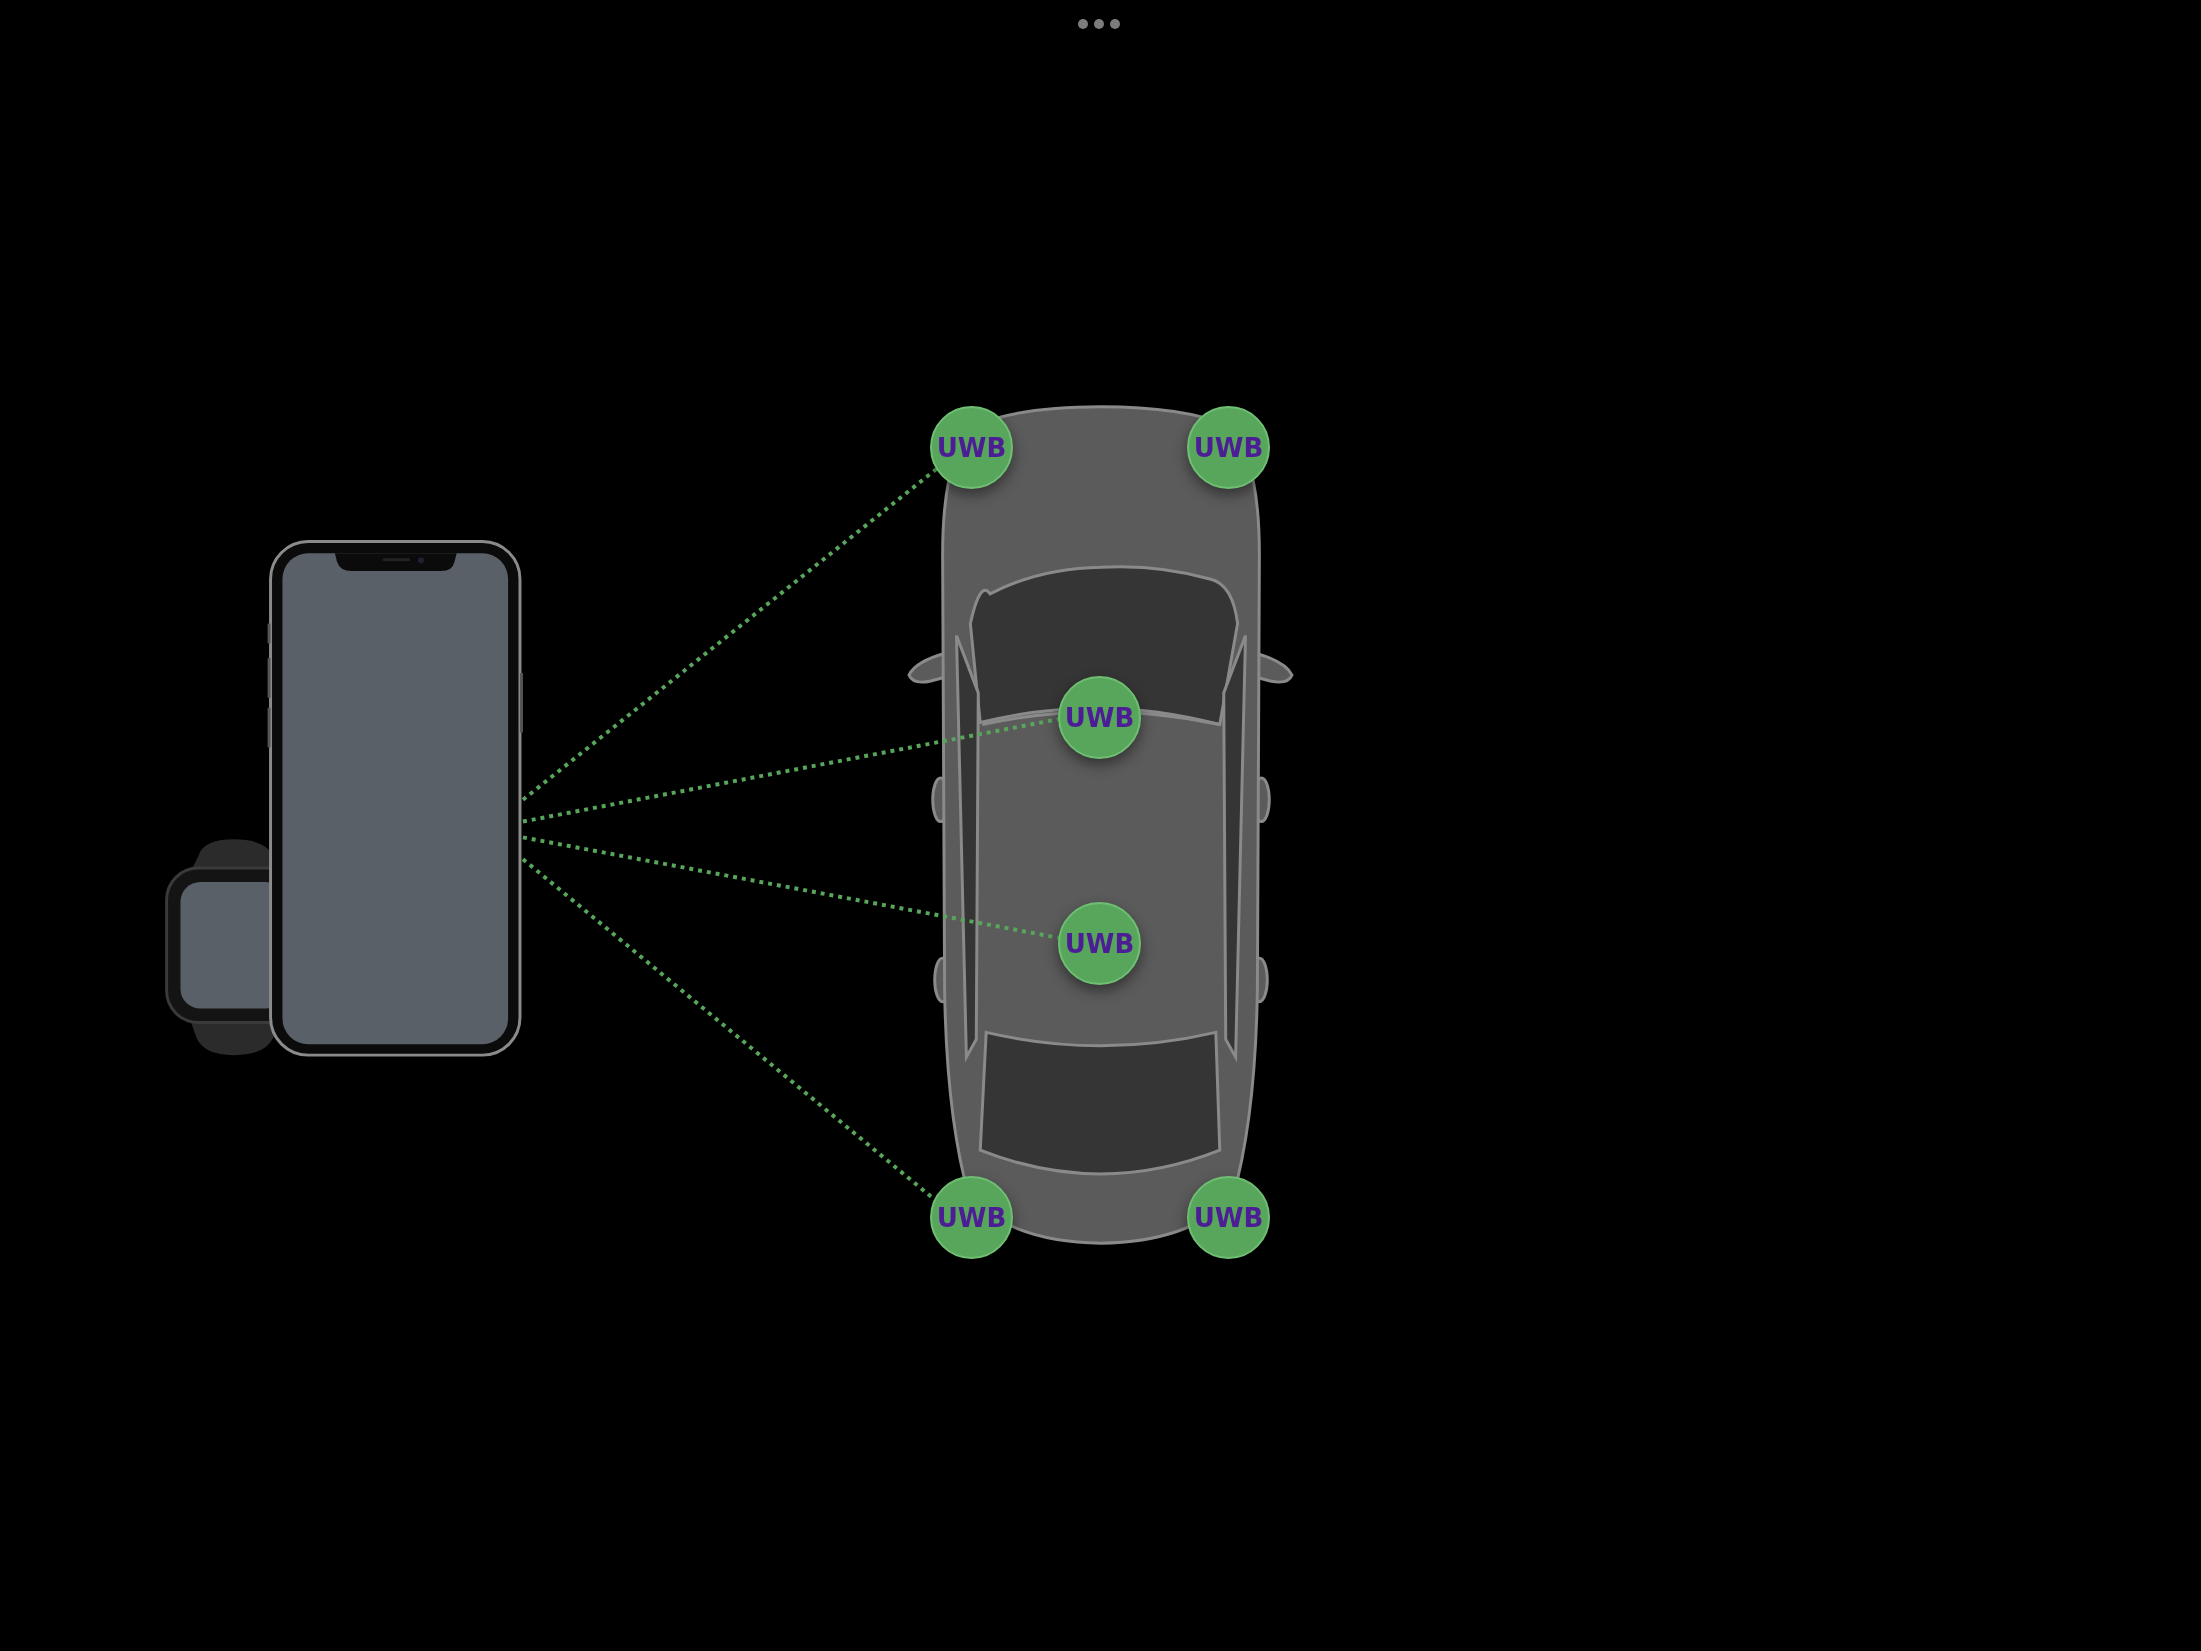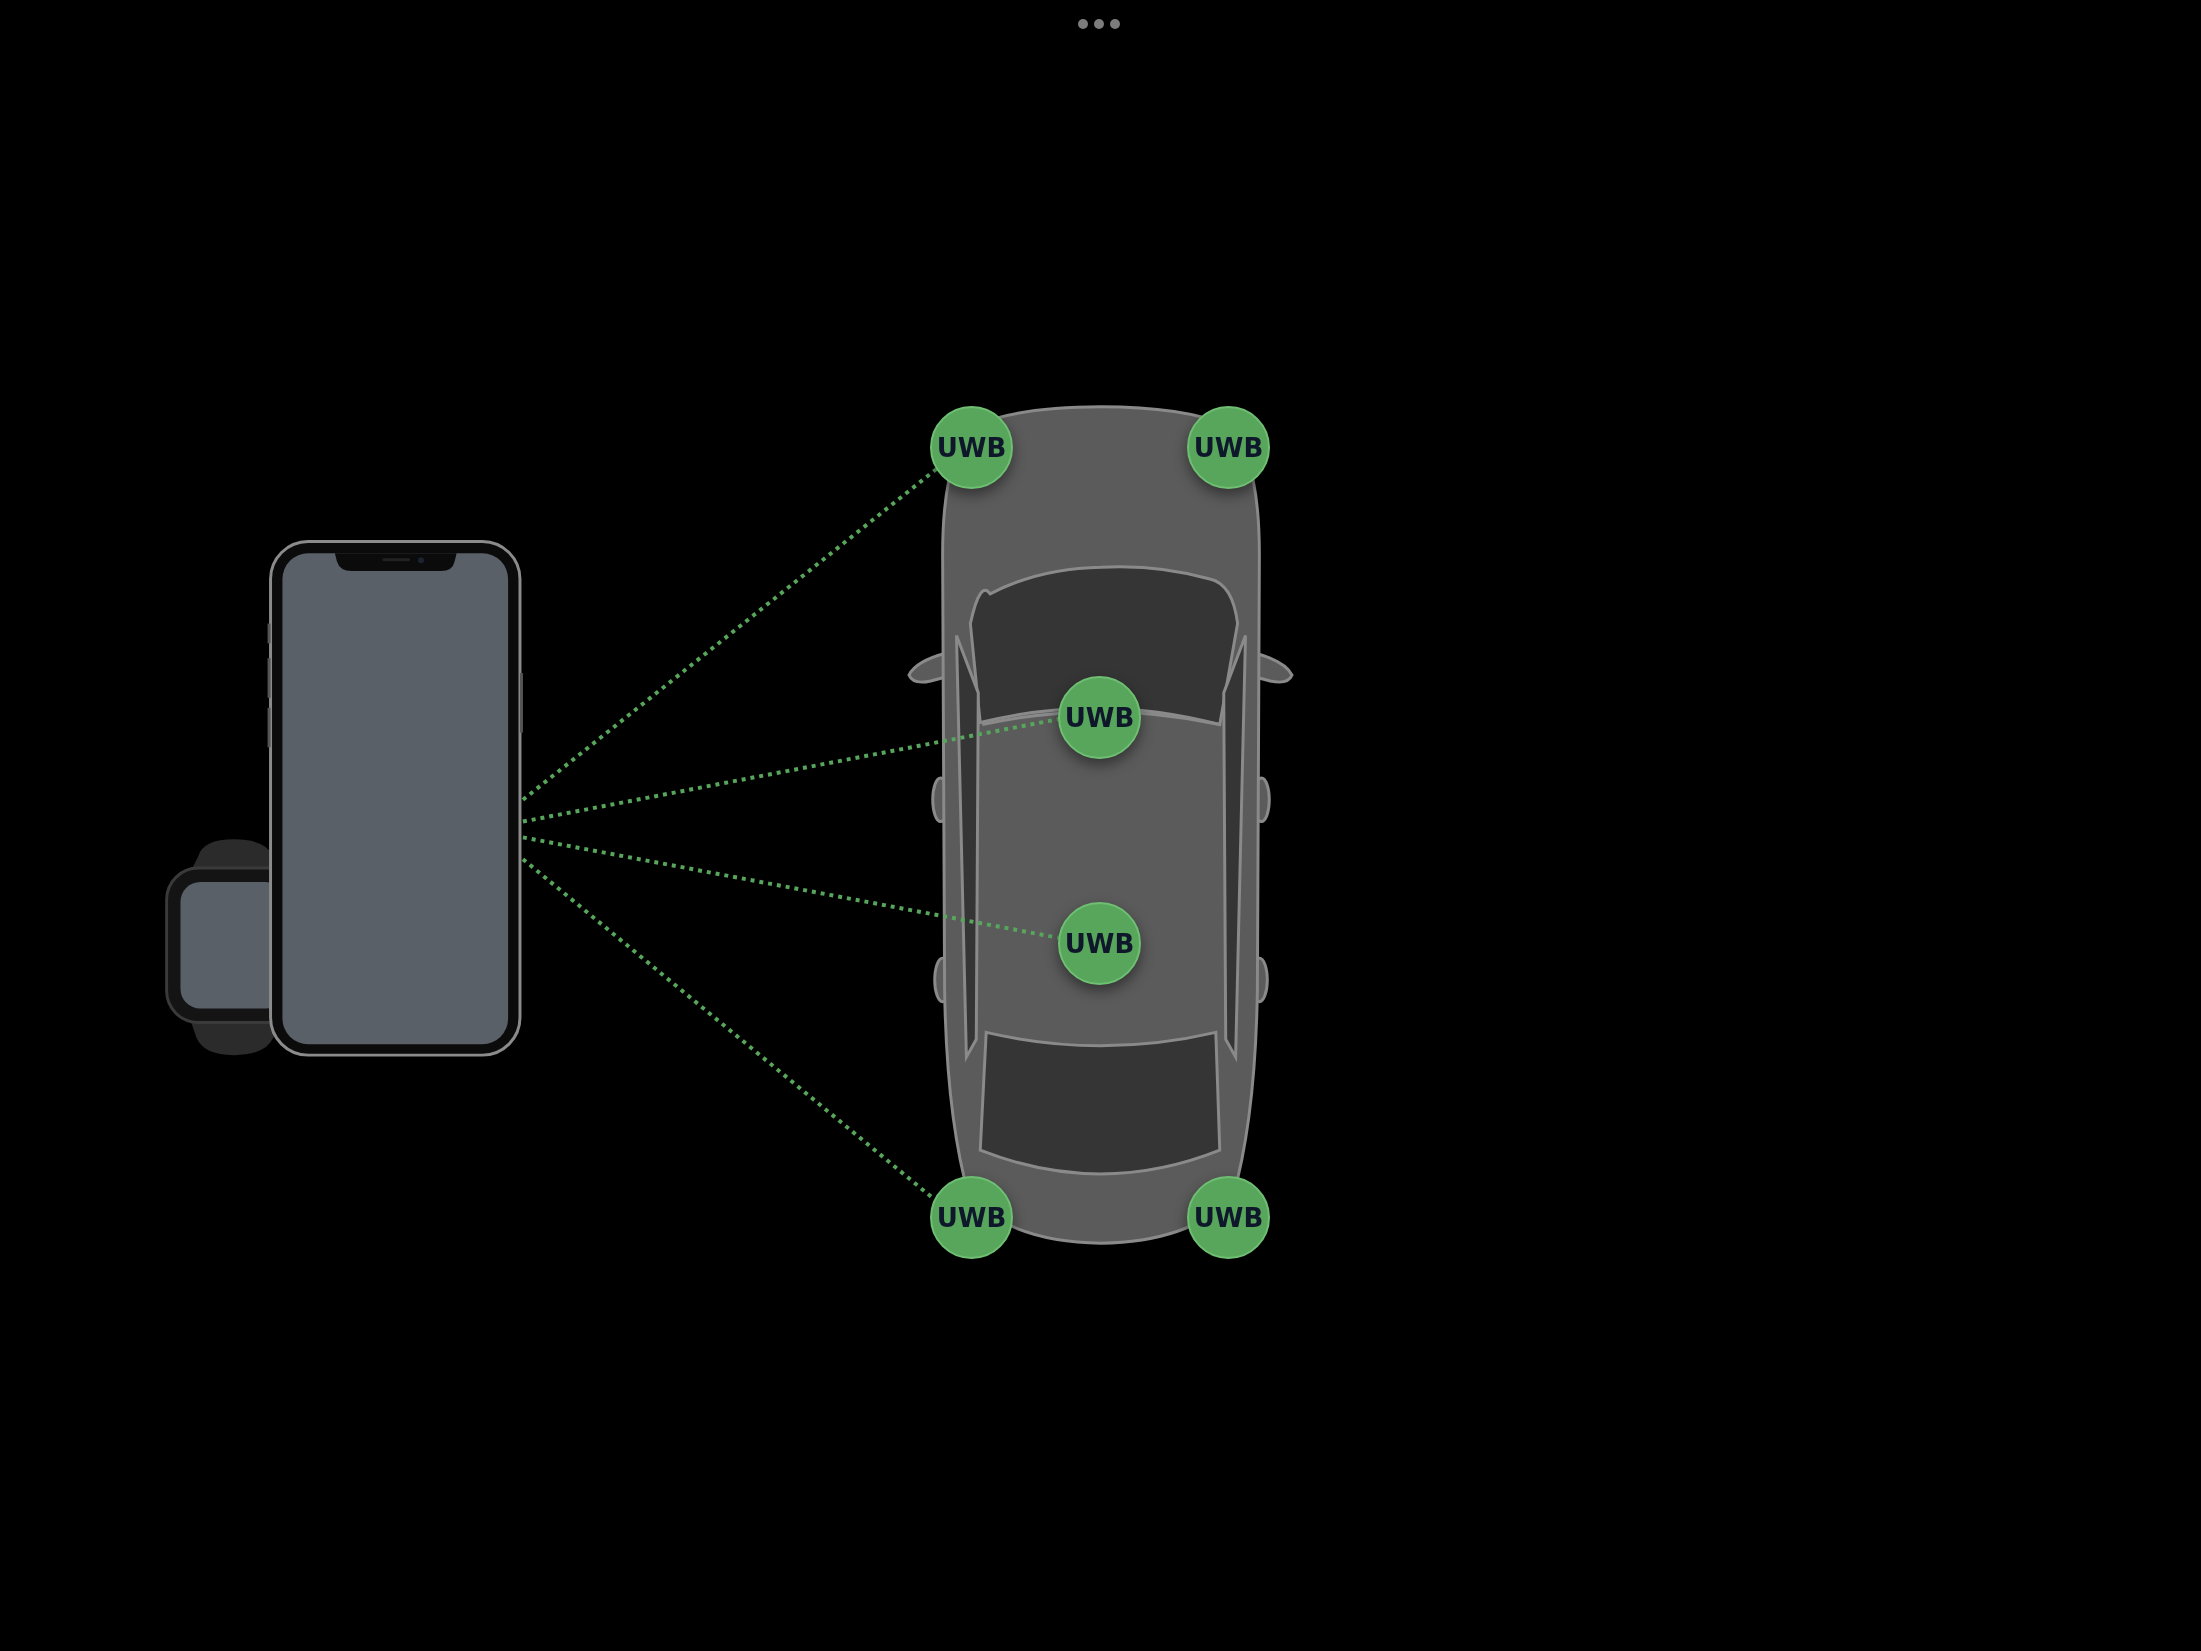--- a/index.html
+++ b/index.html
@@ -1,21 +1,21 @@
 <!DOCTYPE html>
 <html><head>
 <meta charset="utf-8">
 <style>
   html, body { margin:0; padding:0; background:#000; }
   body { width:2202px; height:1651px; position:relative; overflow:hidden; font-family:"DejaVu Sans", "Liberation Sans", sans-serif; }
   .dots { position:absolute; left:1078px; top:19px; display:flex; gap:6px; }
   .dot { width:10px; height:10px; border-radius:50%; background:#7c7c7c; }
   svg.scene { position:absolute; left:0; top:0; }
   .uwb { position:absolute; width:83px; height:83px; border-radius:50%; background:#58a65c; border:2px solid #6fbf73; box-sizing:border-box;
-         display:flex; align-items:center; justify-content:center; color:#0f172a; font-weight:bold; font-size:26px; letter-spacing:0px;
+         display:flex; align-items:center; justify-content:center; color:#4c1d95; font-weight:bold; font-size:26px; letter-spacing:0px;
          box-shadow:0 6px 14px rgba(0,0,0,0.45); }
 </style>
 </head>
 <body>
 
 <div class="dots">
   <span class="dot"></span>
   <span class="dot"></span>
   <span class="dot"></span>
 </div>

